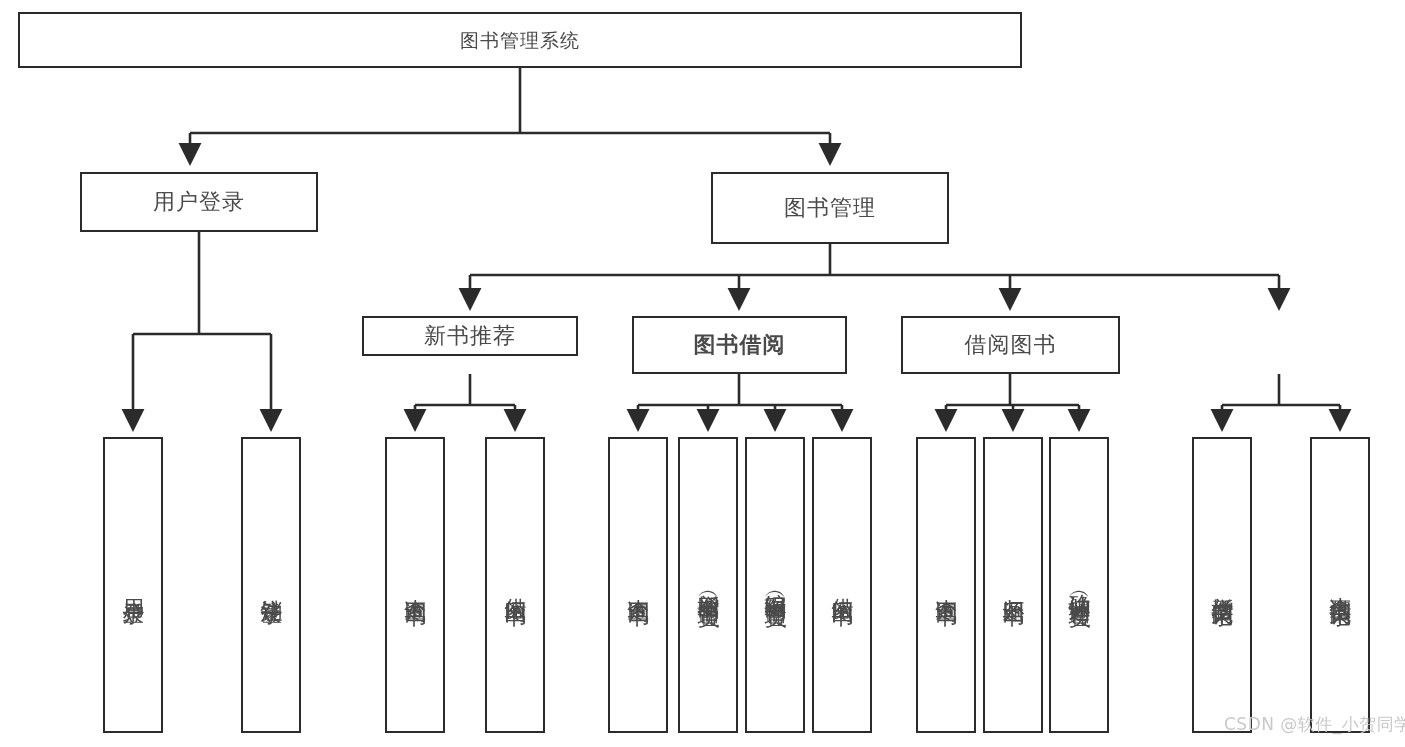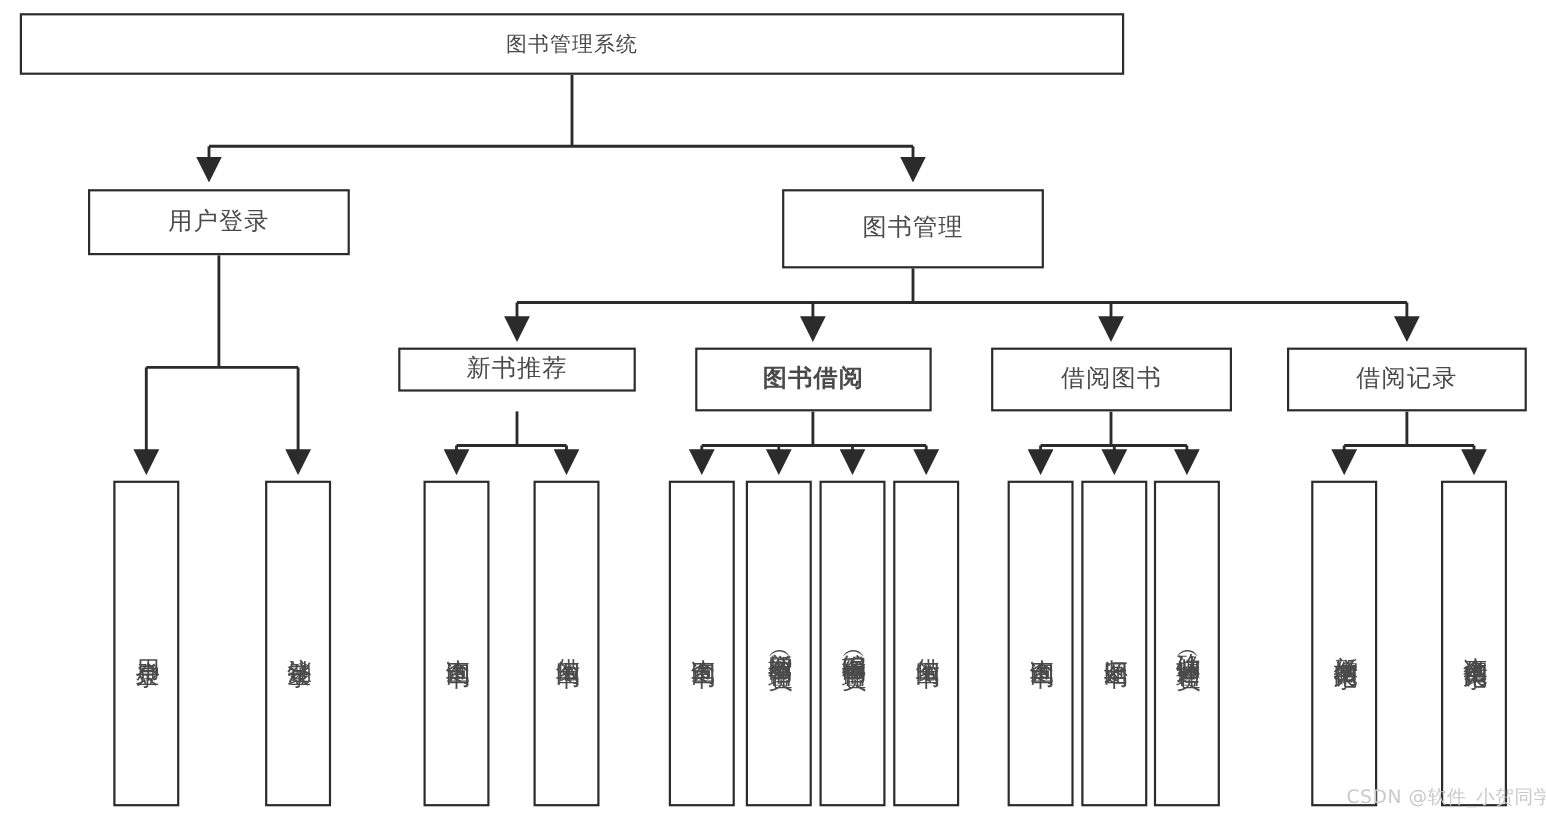--- a/index.html
+++ b/index.html
@@ -137,23 +137,20 @@
   </div>
 
   <div class="node horizontal" style="left:632px;top:316px;width:215px;height:58px;font-weight:bold;">
     <span class="label">图书借阅</span>
   </div>
 
   <div class="node horizontal" style="left:901px;top:316px;width:219px;height:58px;">
     <span class="label">借阅图书</span>
   </div>
 
-  <div class="node horizontal" style="left:1170px;top:316px;width:218px;height:58px;">
-    <span class="label">借阅记录</span>
-  </div>
 
   <div class="node vertical" style="left:103px;top:437px;width:60px;height:296px;">
     <span class="label">用户登录</span>
   </div>
 
   <div class="node vertical" style="left:241px;top:437px;width:60px;height:296px;">
     <span class="label">注销登录</span>
   </div>
 
   <div class="node vertical" style="left:385px;top:437px;width:60px;height:296px;">

